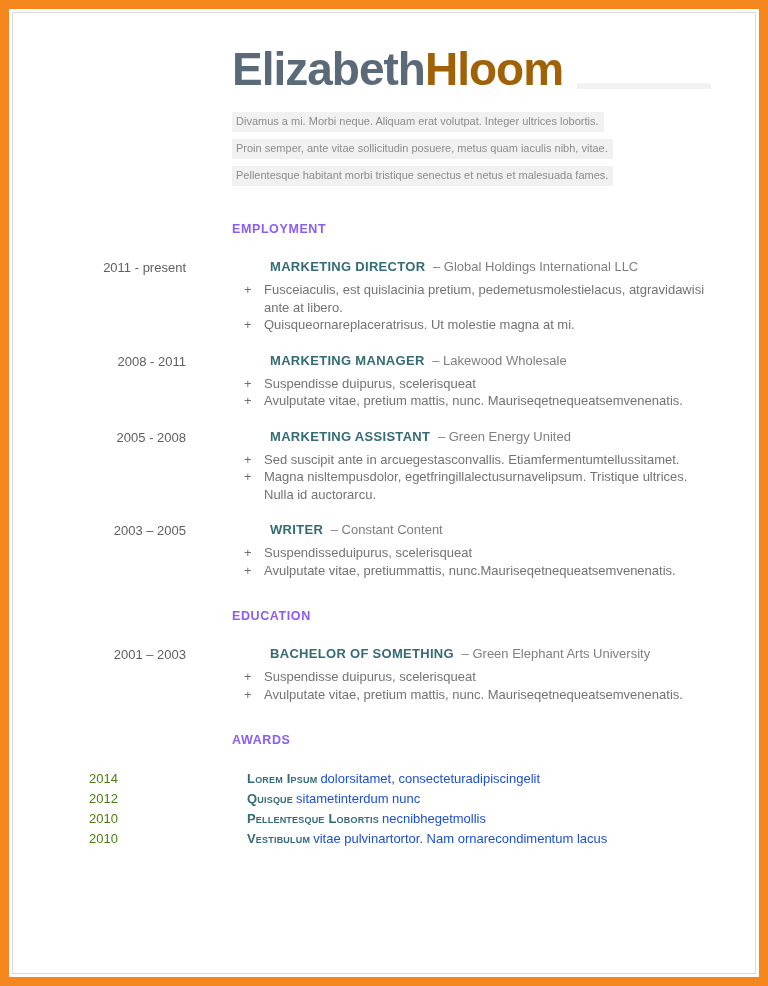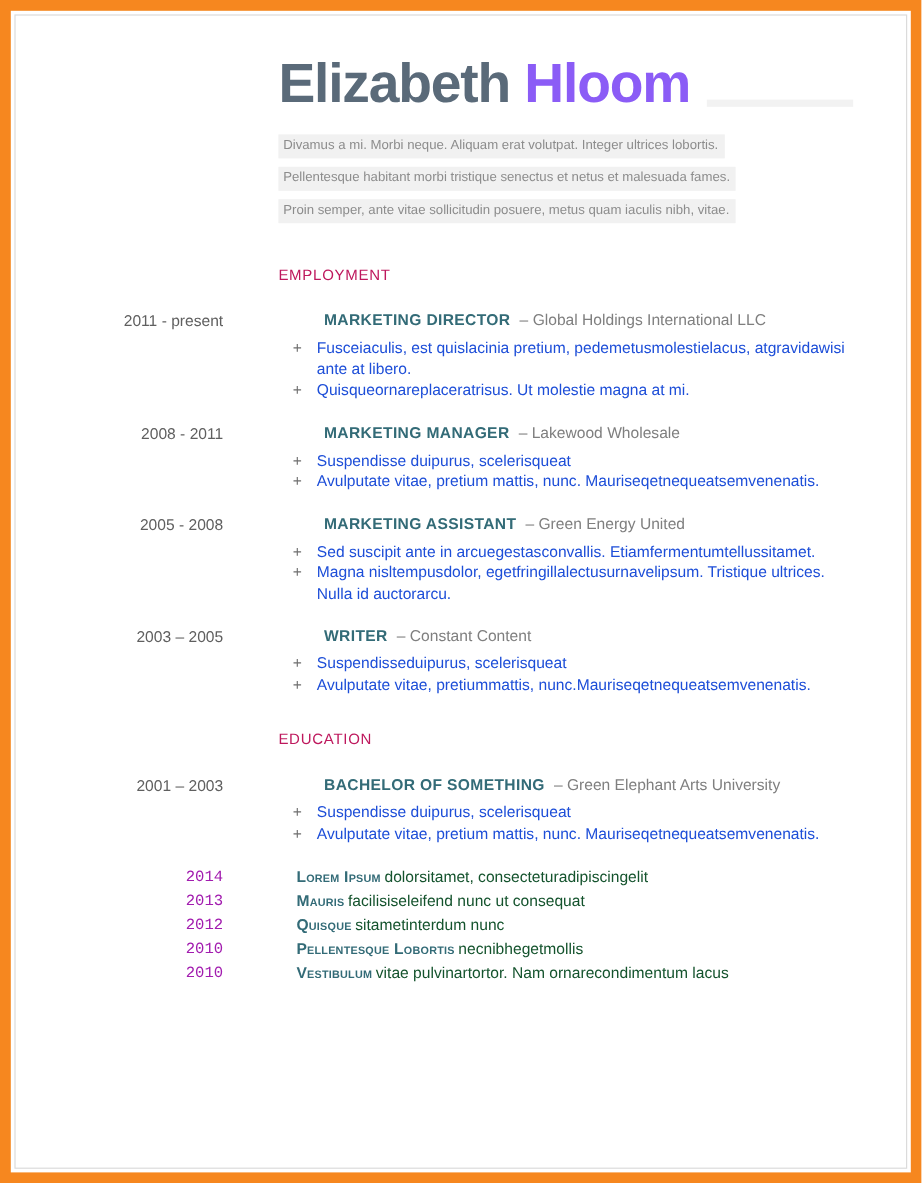--- a/index.html
+++ b/index.html
@@ -33,21 +33,21 @@
     margin: 0;
     font-size: 46px;
     line-height: 52px;
     font-weight: bold;
     letter-spacing: -1px;
     display: flex;
     align-items: flex-end;
     white-space: nowrap;
   }
   .title .first { color: #5A6A79; }
-  .title .last  { color: #8b5cf6; margin-left: 12px; }
+  .title .last  { color: #a16207; margin-left: 0; }
   .title-rule {
     flex: 1 1 auto;
     height: 6px;
     background: #F2F2F2;
     margin-left: 14px;
     transform: translateY(-6px);
   }
 
   .intro { margin-top: 16px; }
   .intro-line { height: 27px; }
@@ -57,22 +57,22 @@
     color: #8C8C8C;
     font-size: 11px;
     line-height: 15px;
     padding: 2px 5px 3px 4px;
   }
 
   
   .section-heading {
     margin: 30px 0 22px 211px;
     font-size: 12.5px;
-    font-weight: normal;
-    color: #be185d;
+    font-weight: bold;
+    color: #8b5cf6;
     letter-spacing: 0.6px;
   }
 
   .entry {
     display: grid;
     grid-template-columns: 165px 1fr;
     column-gap: 36px;
     margin-bottom: 18px;
   }
   .dates {
@@ -91,65 +91,64 @@
   .company { color: #7F7F7F; margin-left: 4px; }
 
   .bullets { margin-top: 6px; margin-left: 22px; }
   .bullet { display: flex; line-height: 17.5px; }
   .plus {
     flex: 0 0 20px;
     color: #6F6F6F;
     font-size: 13px;
   }
   .bullet-text {
-    color: #1d4ed8;
+    color: #737373;
     font-size: 13px;
   }
 
   
   .award-row {
     display: grid;
     grid-template-columns: 165px 1fr;
     column-gap: 46px;
     line-height: 20px;
     margin-bottom: 0;
   }
   .award-year {
-    text-align: right;
-    color: #a21caf;
-    font-size: 13px;
-    font-family: Liberation Mono, monospace;
+    text-align: center;
+    color: #4d7c0f;
+    font-size: 13px;
   }
   .award-content { font-size: 13px; }
   .award-kw {
     color: #336B77;
     font-weight: bold;
     font-variant: small-caps;
     letter-spacing: 0.2px;
     padding-left: 15px;
   }
-  .award-text { color: #14532d; margin-left: 3px; }
+  .award-text { color: #1d4ed8; margin-left: 3px; }
 </style>
 </head>
 <body>
 
 <div class="canvas">
   <div class="mat">
     <div class="sheet">
 
       <div class="header">
         <h1 class="title">
           <span class="first">Elizabeth</span>
           <span class="last">Hloom</span>
           <span class="title-rule"></span>
         </h1>
         <div class="intro">
           <div class="intro-line"><span>Divamus a mi. Morbi neque. Aliquam erat volutpat. Integer ultrices lobortis.</span></div>
+          <div class="intro-line"><span>Proin semper, ante vitae sollicitudin posuere, metus quam iaculis nibh, vitae.</span></div>
           <div class="intro-line"><span>Pellentesque habitant morbi tristique senectus et netus et malesuada fames.</span></div>
-          <div class="intro-line"><span>Proin semper, ante vitae sollicitudin posuere, metus quam iaculis nibh, vitae.</span></div>
         </div>
       </div>
 
       <div class="section">
         <h2 class="section-heading">EMPLOYMENT</h2>
 
         <div class="entry">
           <div class="dates">2011 - present</div>
           <div class="entry-body">
             <div class="entry-title">
@@ -248,28 +247,25 @@
               <div class="bullet">
                   <span class="plus">+</span>
                   <span class="bullet-text">Avulputate vitae, pretium mattis, nunc. Mauriseqetnequeatsemvenenatis.</span>
                 </div>
             </div>
           </div>
         </div>
       </div>
 
       <div class="section">
+        <h2 class="section-heading">AWARDS</h2>
 
         <div class="award-row">
           <div class="award-year">2014</div>
           <div class="award-content"><span class="award-kw">Lorem Ipsum</span><span class="award-text">dolorsitamet, consecteturadipiscingelit</span></div>
-        </div>
-        <div class="award-row">
-          <div class="award-year">2013</div>
-          <div class="award-content"><span class="award-kw">Mauris</span><span class="award-text">facilisiseleifend nunc ut consequat</span></div>
         </div>
         <div class="award-row">
           <div class="award-year">2012</div>
           <div class="award-content"><span class="award-kw">Quisque</span><span class="award-text">sitametinterdum nunc</span></div>
         </div>
         <div class="award-row">
           <div class="award-year">2010</div>
           <div class="award-content"><span class="award-kw">Pellentesque Lobortis</span><span class="award-text">necnibhegetmollis</span></div>
         </div>
         <div class="award-row">

